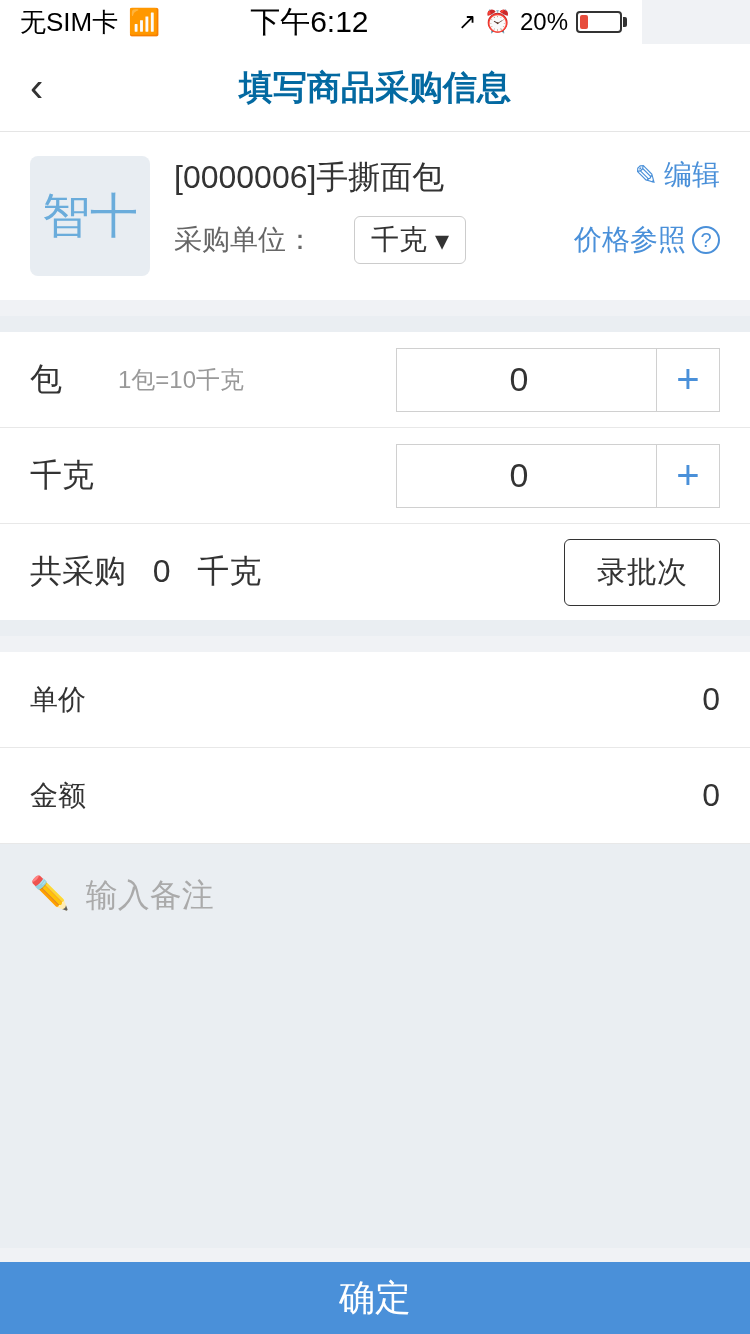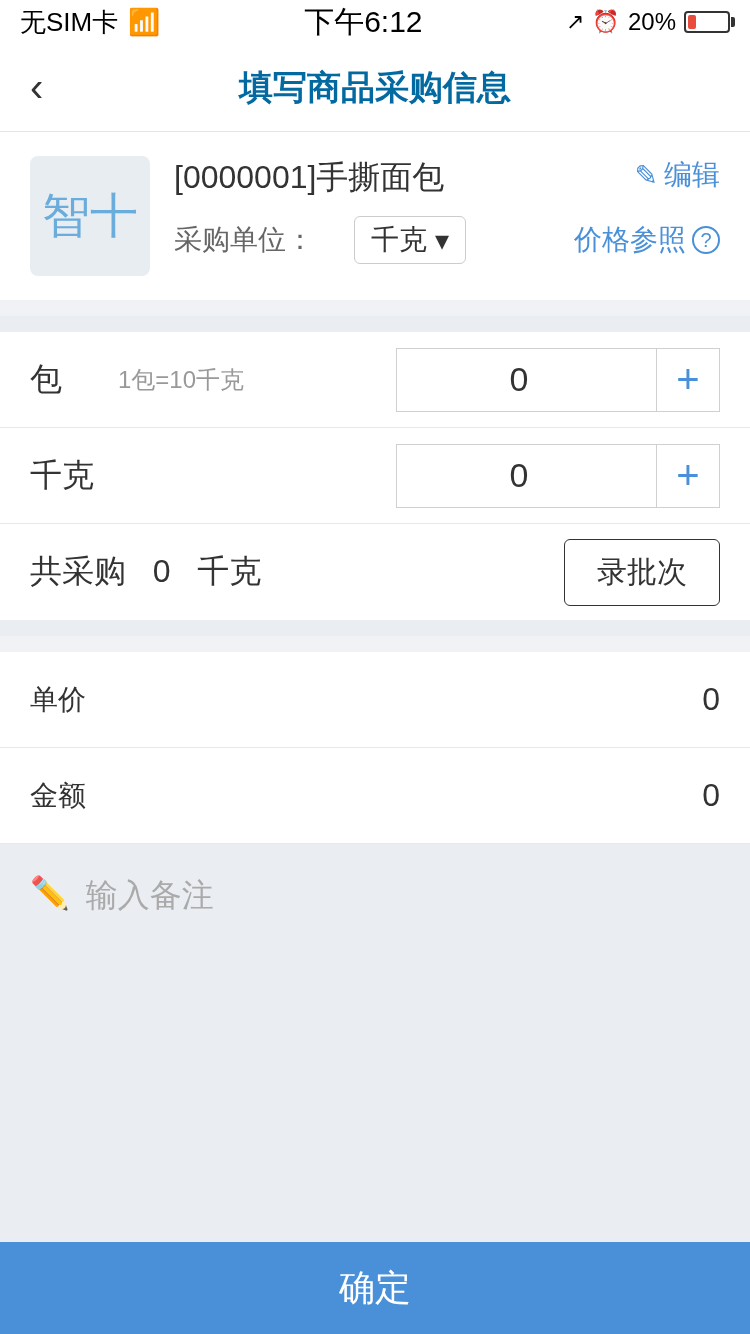--- a/index.html
+++ b/index.html
@@ -8,21 +8,21 @@
       width: 750px;
       min-height: 1334px;
       font-family: -apple-system, "PingFang SC", "Helvetica Neue", Arial, sans-serif;
       background: #f0f2f5;
       font-size: 32px;
       color: #333;
     }
 
     
     .status-bar {
-      width: 750px;
+      width: 642px;
       height: 44px;
       background: #fff;
       display: flex;
       align-items: center;
       justify-content: space-between;
       padding: 0 20px;
       font-size: 26px;
       color: #000;
     }
     .status-left { display: flex; align-items: center; gap: 10px; }
@@ -278,21 +278,21 @@
     
     .bottom-space {
       flex: 1;
       background: #eaeef2;
       min-height: 300px;
     }
 
     
     .confirm-btn {
       width: 750px;
-      height: 92px;
+      height: 72px;
       background: #4a90d9;
       color: #fff;
       font-size: 36px;
       font-weight: 500;
       border: none;
       display: flex;
       align-items: center;
       justify-content: center;
       cursor: pointer;
       position: fixed;
@@ -327,21 +327,21 @@
   <span class="nav-back">‹</span>
   <span class="nav-title">填写商品采购信息</span>
 </div>
 
 <div class="product-card">
   <div class="product-image">
     <span class="product-image-placeholder">智十</span>
   </div>
   <div class="product-info">
     <div class="product-name-row">
-      <span class="product-name">[0000001]手撕面包</span>
+      <span class="product-name">[0000006]手撕面包</span>
       <span class="edit-link">
         <span>✎</span>
         <span>编辑</span>
       </span>
     </div>
     <div class="purchase-unit-row">
       <div style="display:flex;align-items:center;gap:28px;">
         <span class="unit-label">采购单位：</span>
         <div class="unit-selector">
           <span>千克</span>

